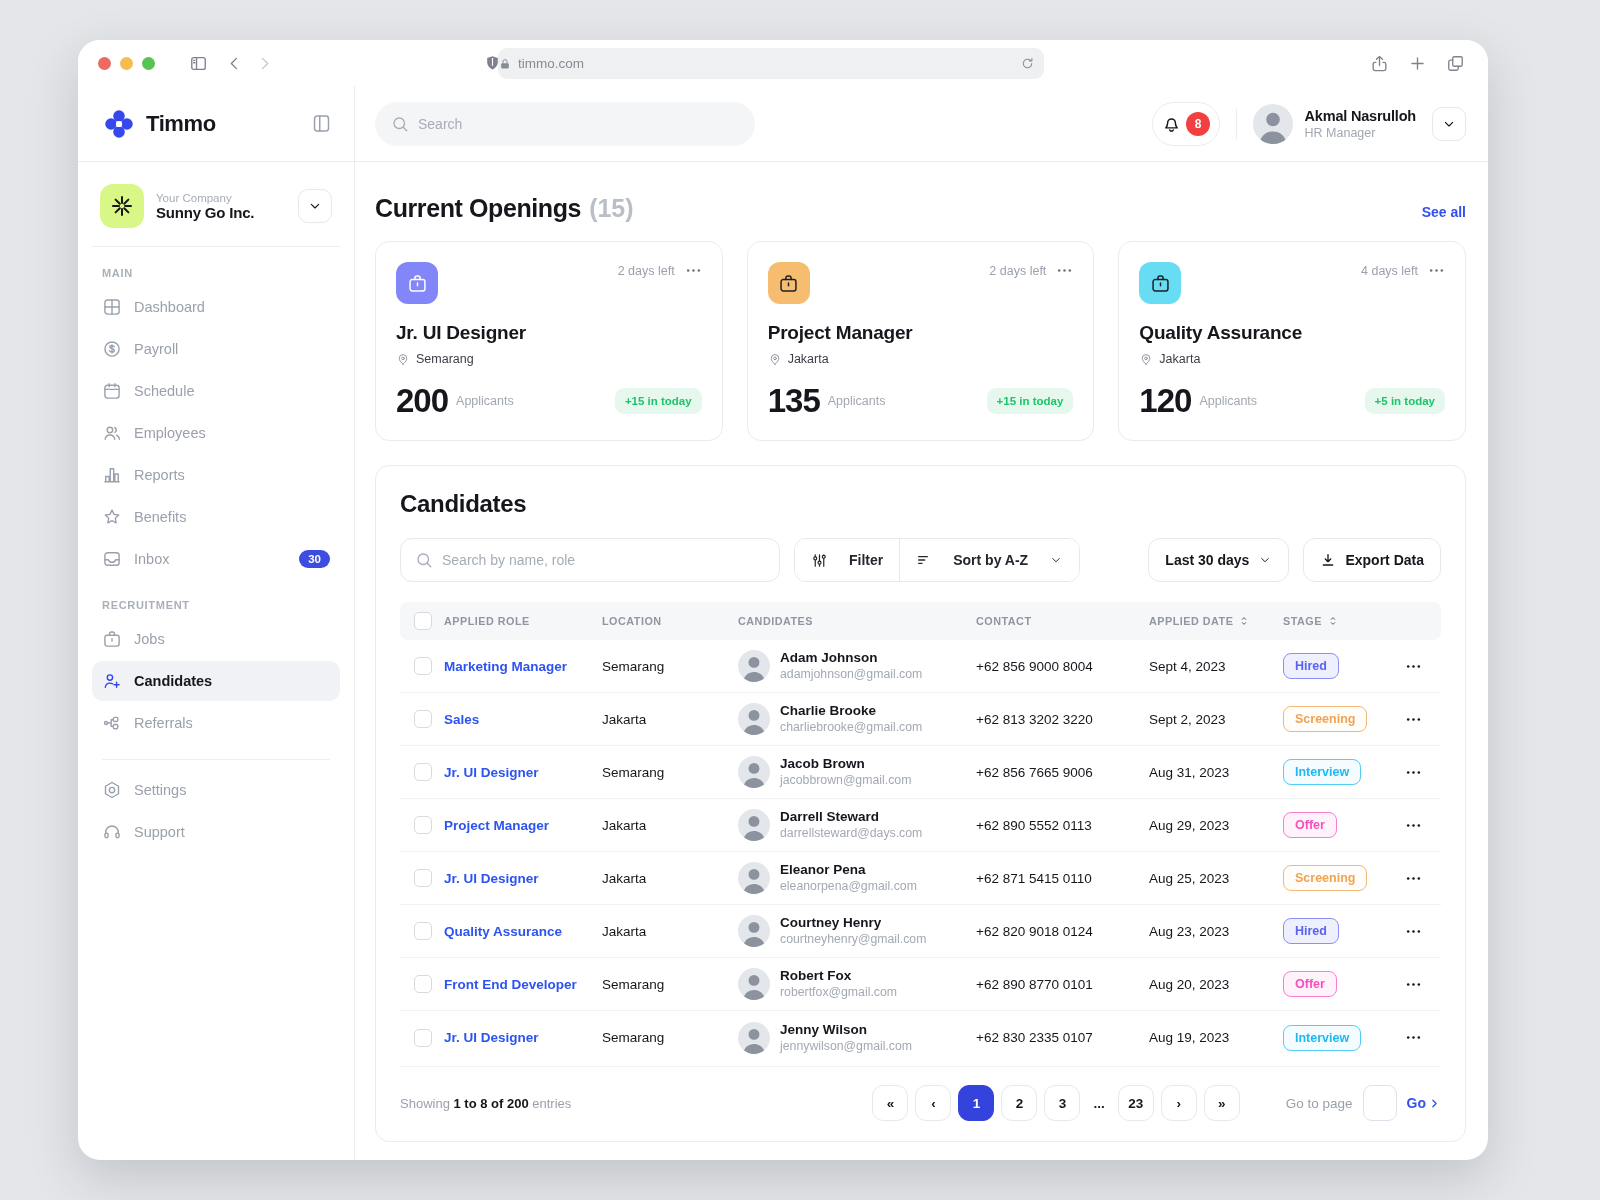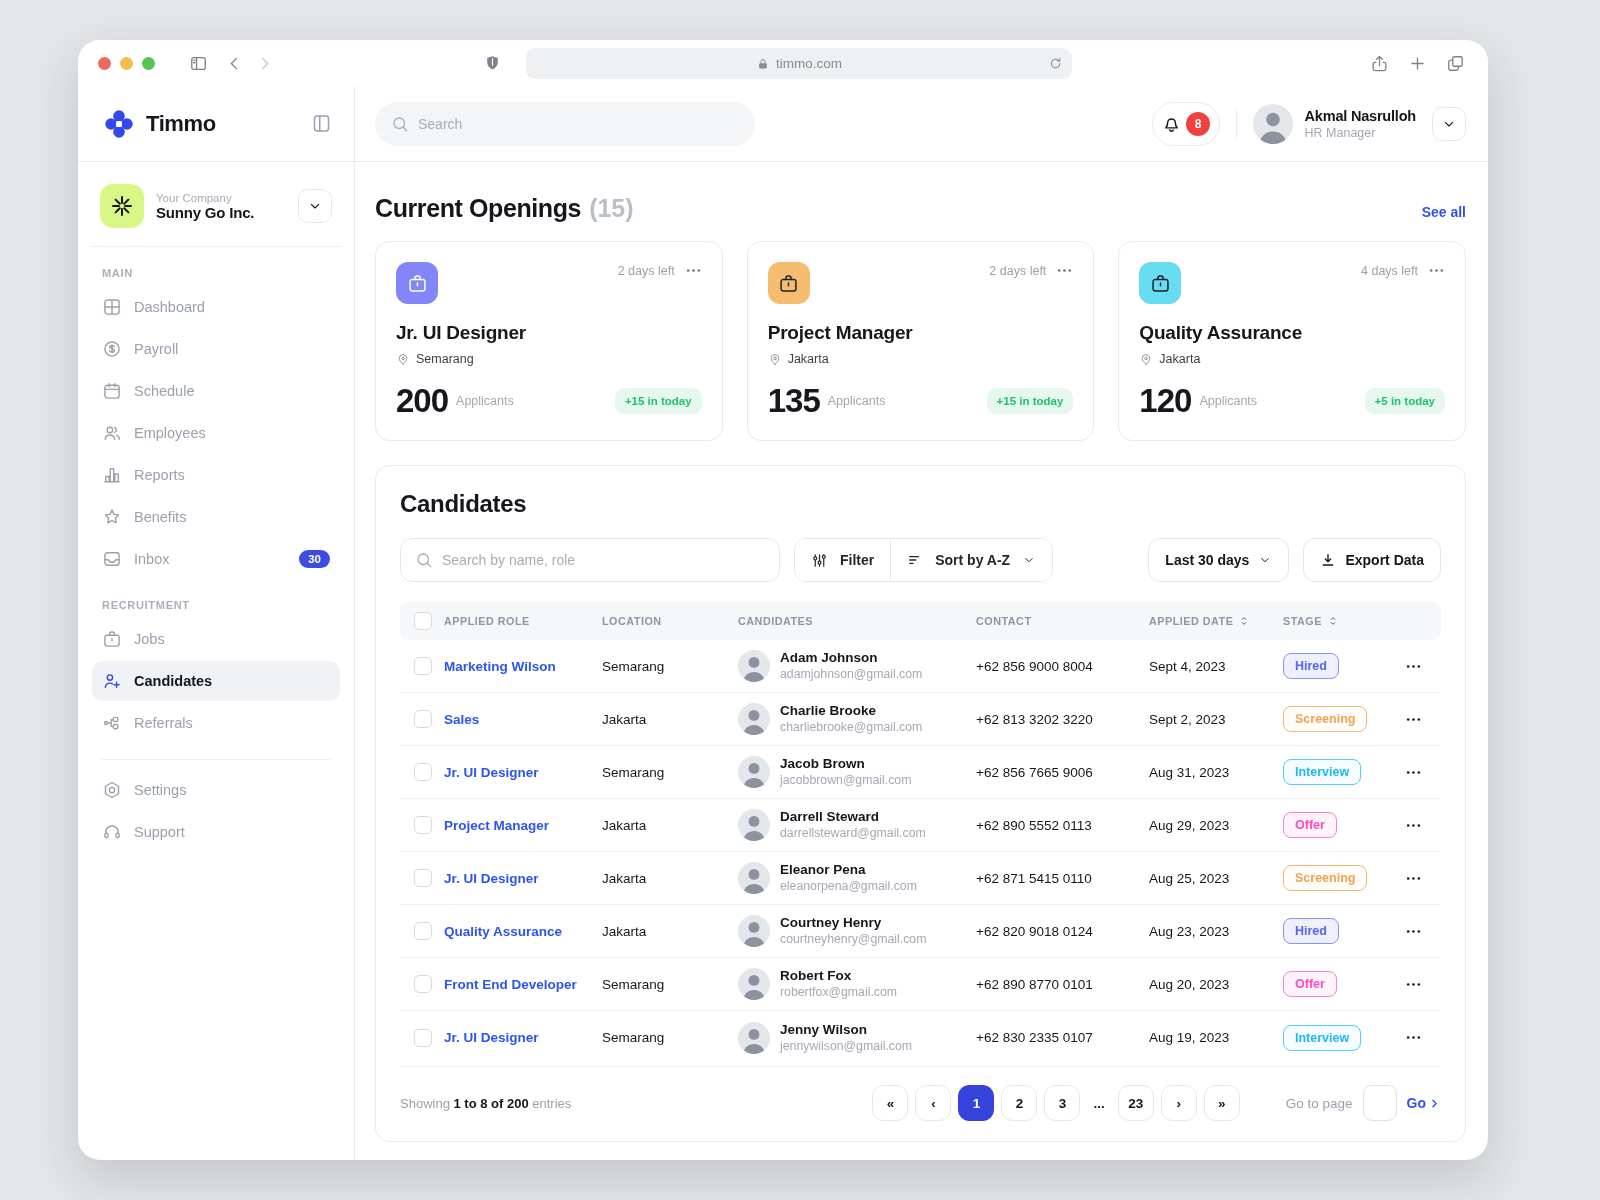--- a/index.html
+++ b/index.html
@@ -12,22 +12,22 @@
     box-shadow:0 18px 50px rgba(40,45,60,.18); display:flex; flex-direction:column; }
 
   
   .chrome { height:46px; flex:0 0 46px; display:flex; align-items:center; padding:0 20px;
     background:#fff; position:relative; }
   .lights { display:flex; gap:9px; margin-right:28px; }
   .light { width:13px; height:13px; border-radius:50%; }
   .light.r { background:#ee6a5f; } .light.y { background:#f5bd4f; } .light.g { background:#56c454; }
   .chrome-ic { color:#7d828c; display:flex; align-items:center; justify-content:center; width:30px; height:30px; }
   .chrome-ic.dim { color:#c2c6cd; }
-  .urlbar { position:absolute; left:448px; width:546px; height:31px; top:8px; background:#eef0f2;
-    border-radius:9px; display:flex; align-items:center; justify-content:center; gap:6px;
+  .urlbar { position:absolute; left:420px; width:546px; height:31px; top:8px; background:#eef0f2;
+    border-radius:9px; display:flex; align-items:center; justify-content:flex-start; gap:6px;
     color:#868c96; font-size:13.5px; }
   .urlbar .reload { position:absolute; right:9px; color:#868c96; }
   .chrome-right { position:absolute; right:18px; display:flex; gap:8px; }
 
   
   .app { flex:1; display:flex; min-height:0; }
   .sidebar { width:277px; flex:0 0 277px; border-right:1px solid #ececef; display:flex; flex-direction:column; }
   .main { flex:1; min-width:0; display:flex; flex-direction:column; }
 
   
@@ -103,21 +103,21 @@
   .panel { margin-top:24px; border:1px solid #ebebee; border-radius:14px; background:#fff;
     padding:24px 24px 0; }
   .panel-title { font-size:24px; font-weight:800; letter-spacing:-.3px; }
   .toolbar { display:flex; align-items:center; margin-top:20px; gap:14px; }
   .tb-search { width:380px; height:44px; border:1px solid #e7e8ec; border-radius:12px; display:flex;
     align-items:center; gap:9px; padding:0 14px; color:#a6acb6; }
   .tb-search input { border:0; outline:0; background:transparent; flex:1; font-size:14px;
     font-family:inherit; color:#15171c; }
   .tb-search input::placeholder { color:#a6acb6; }
   .seg-group { display:flex; border:1px solid #e7e8ec; border-radius:12px; overflow:hidden; height:44px; }
-  .seg { display:flex; align-items:center; gap:12px; padding:0 16px; font-size:14px; font-weight:600;
+  .seg { display:flex; align-items:center; gap:21px; padding:0 16px; font-size:14px; font-weight:600;
     color:#23262d; cursor:pointer; background:#fff; }
   .seg + .seg { border-left:1px solid #e7e8ec; }
   .tb-right { margin-left:auto; display:flex; gap:14px; }
   .tb-btn { height:44px; border:1px solid #e7e8ec; border-radius:12px; background:#fff; display:flex;
     align-items:center; gap:9px; padding:16px 16px; font-size:14px; font-weight:700; color:#15171c; cursor:pointer; }
 
   
   .grid-row { display:grid; grid-template-columns:44px 158px 136px minmax(0,1fr) 173px 134px 122px 36px;
     align-items:center; }
   .thead { margin-top:20px; background:#f6f7f9; border-radius:8px; height:38px; }
@@ -644,21 +644,21 @@
                   </svg>
                 </span>
             </span>
             <span></span>
           </div>
 
           <div>
 
           <div class="grid-row trow">
                 <span class="checkbox"></span>
-                <span class="role-link">Marketing Wilson</span>
+                <span class="role-link">Marketing Manager</span>
                 <span class="cell">Semarang</span>
                 <span class="cand">
                   <span class="avatar">
                     <svg width="100%" height="100%" viewBox="0 0 40 40">
                       <rect width="40" height="40" fill="#e3e6ea"></rect>
                       <circle cx="20" cy="15.5" r="6.8" fill="#8d939e"></circle>
                       <path d="M6.5 40c.8-8.2 6.6-12.6 13.5-12.6S32.7 31.8 33.5 40z" fill="#8d939e"></path>
                     </svg>
                   </span>
                   <span>
@@ -740,21 +740,21 @@
                 <span class="cand">
                   <span class="avatar">
                     <svg width="100%" height="100%" viewBox="0 0 40 40">
                       <rect width="40" height="40" fill="#e3e6ea"></rect>
                       <circle cx="20" cy="15.5" r="6.8" fill="#8d939e"></circle>
                       <path d="M6.5 40c.8-8.2 6.6-12.6 13.5-12.6S32.7 31.8 33.5 40z" fill="#8d939e"></path>
                     </svg>
                   </span>
                   <span>
                     <div class="cand-name">Darrell Steward</div>
-                    <div class="cand-mail">darrellsteward@gmail.com</div>
+                    <div class="cand-mail">darrellsteward@days.com</div>
                   </span>
                 </span>
                 <span class="cell">+62 890 5552 0113</span>
                 <span class="cell">Aug 29, 2023</span>
                 <span><span class="pill offer">Offer</span></span>
                 <span class="row-menu">
                   <svg width="17" height="17" viewBox="0 0 24 24" fill="currentColor">
                     <circle cx="4.5" cy="12" r="1.8"></circle>
                     <circle cx="12" cy="12" r="1.8"></circle>
                     <circle cx="19.5" cy="12" r="1.8"></circle>

